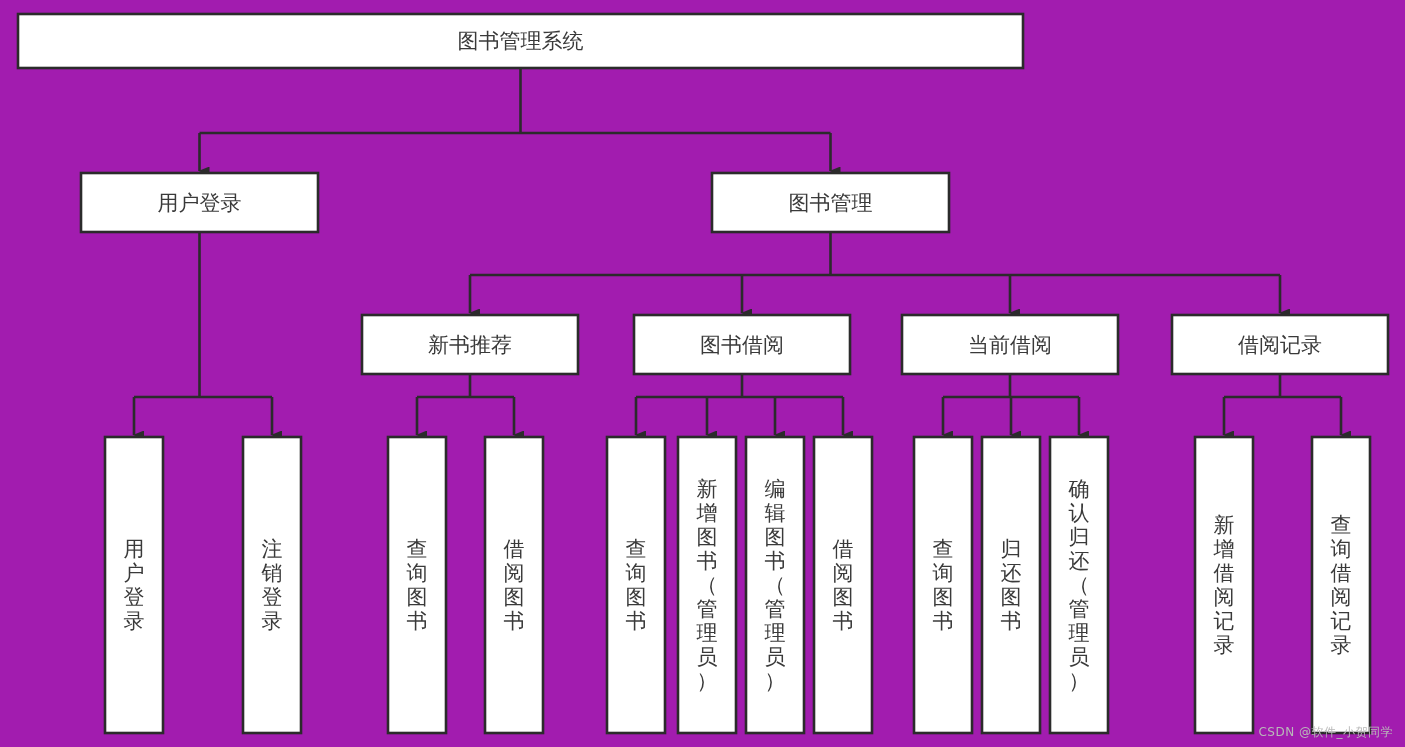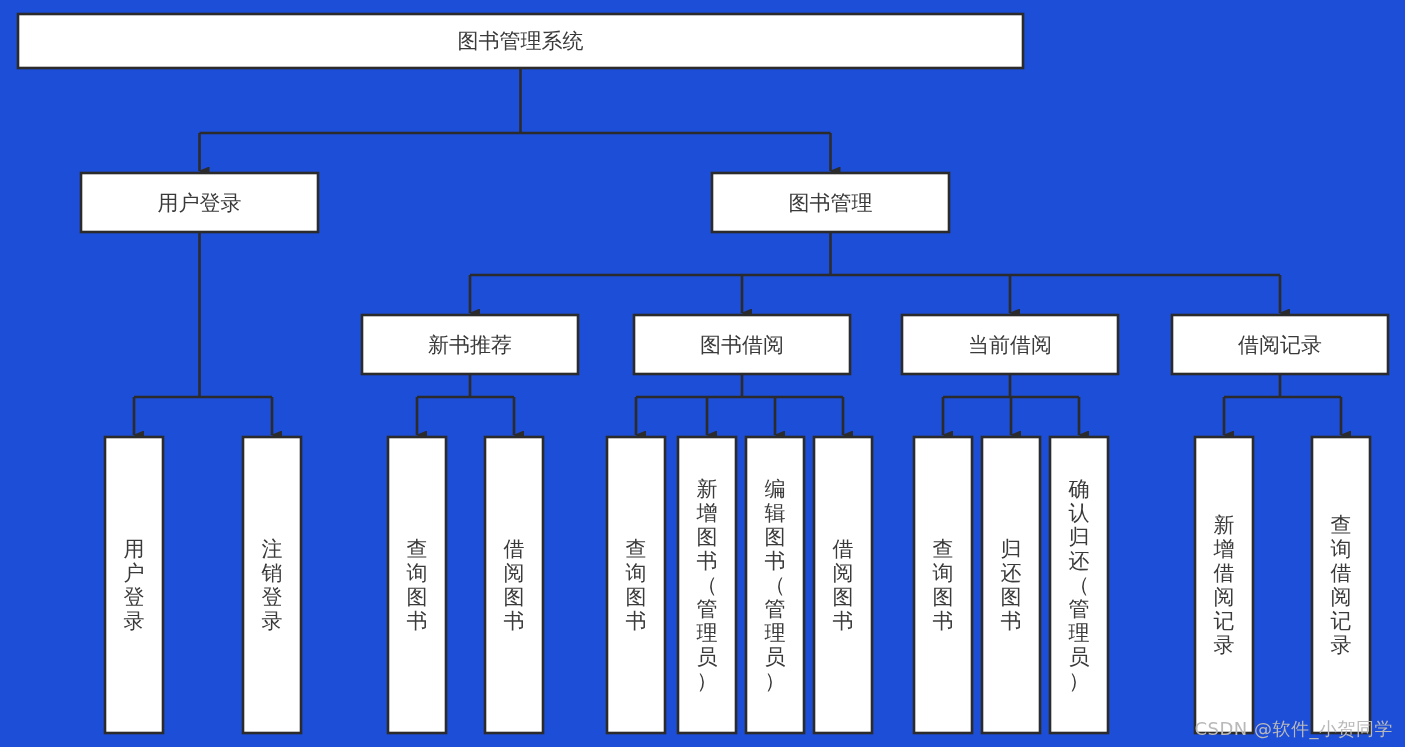--- a/index.html
+++ b/index.html
@@ -10,21 +10,21 @@
   body {
     width: 1405px;
     height: 747px;
     overflow: hidden;
     font-family: "DejaVu Sans", "Liberation Sans", sans-serif;
   }
   #diagram-root {
     position: relative;
     width: 1405px;
     height: 747px;
-    background: #1d4ed8;
+    background: #a21caf;
   }
   svg.flow {
     position: absolute;
     left: 0;
     top: 0;
     width: 1405px;
     height: 747px;
     display: block;
   }
   .node-rect {
@@ -50,21 +50,21 @@
     fill: #3a3a3a;
     font-family: "DejaVu Sans", "Liberation Sans", sans-serif;
     font-size: 21px;
     text-anchor: middle;
   }
   .watermark {
     position: absolute;
     right: 12px;
     bottom: 6px;
     font-family: "DejaVu Sans", "Liberation Sans", sans-serif;
-    font-size: 18px;
+    font-size: 12px;
     color: #b9b9b9;
     white-space: nowrap;
     letter-spacing: 0.5px;
     pointer-events: none;
   }
 </style>
 </head>
 <body>
 
 <div id="diagram-root">

